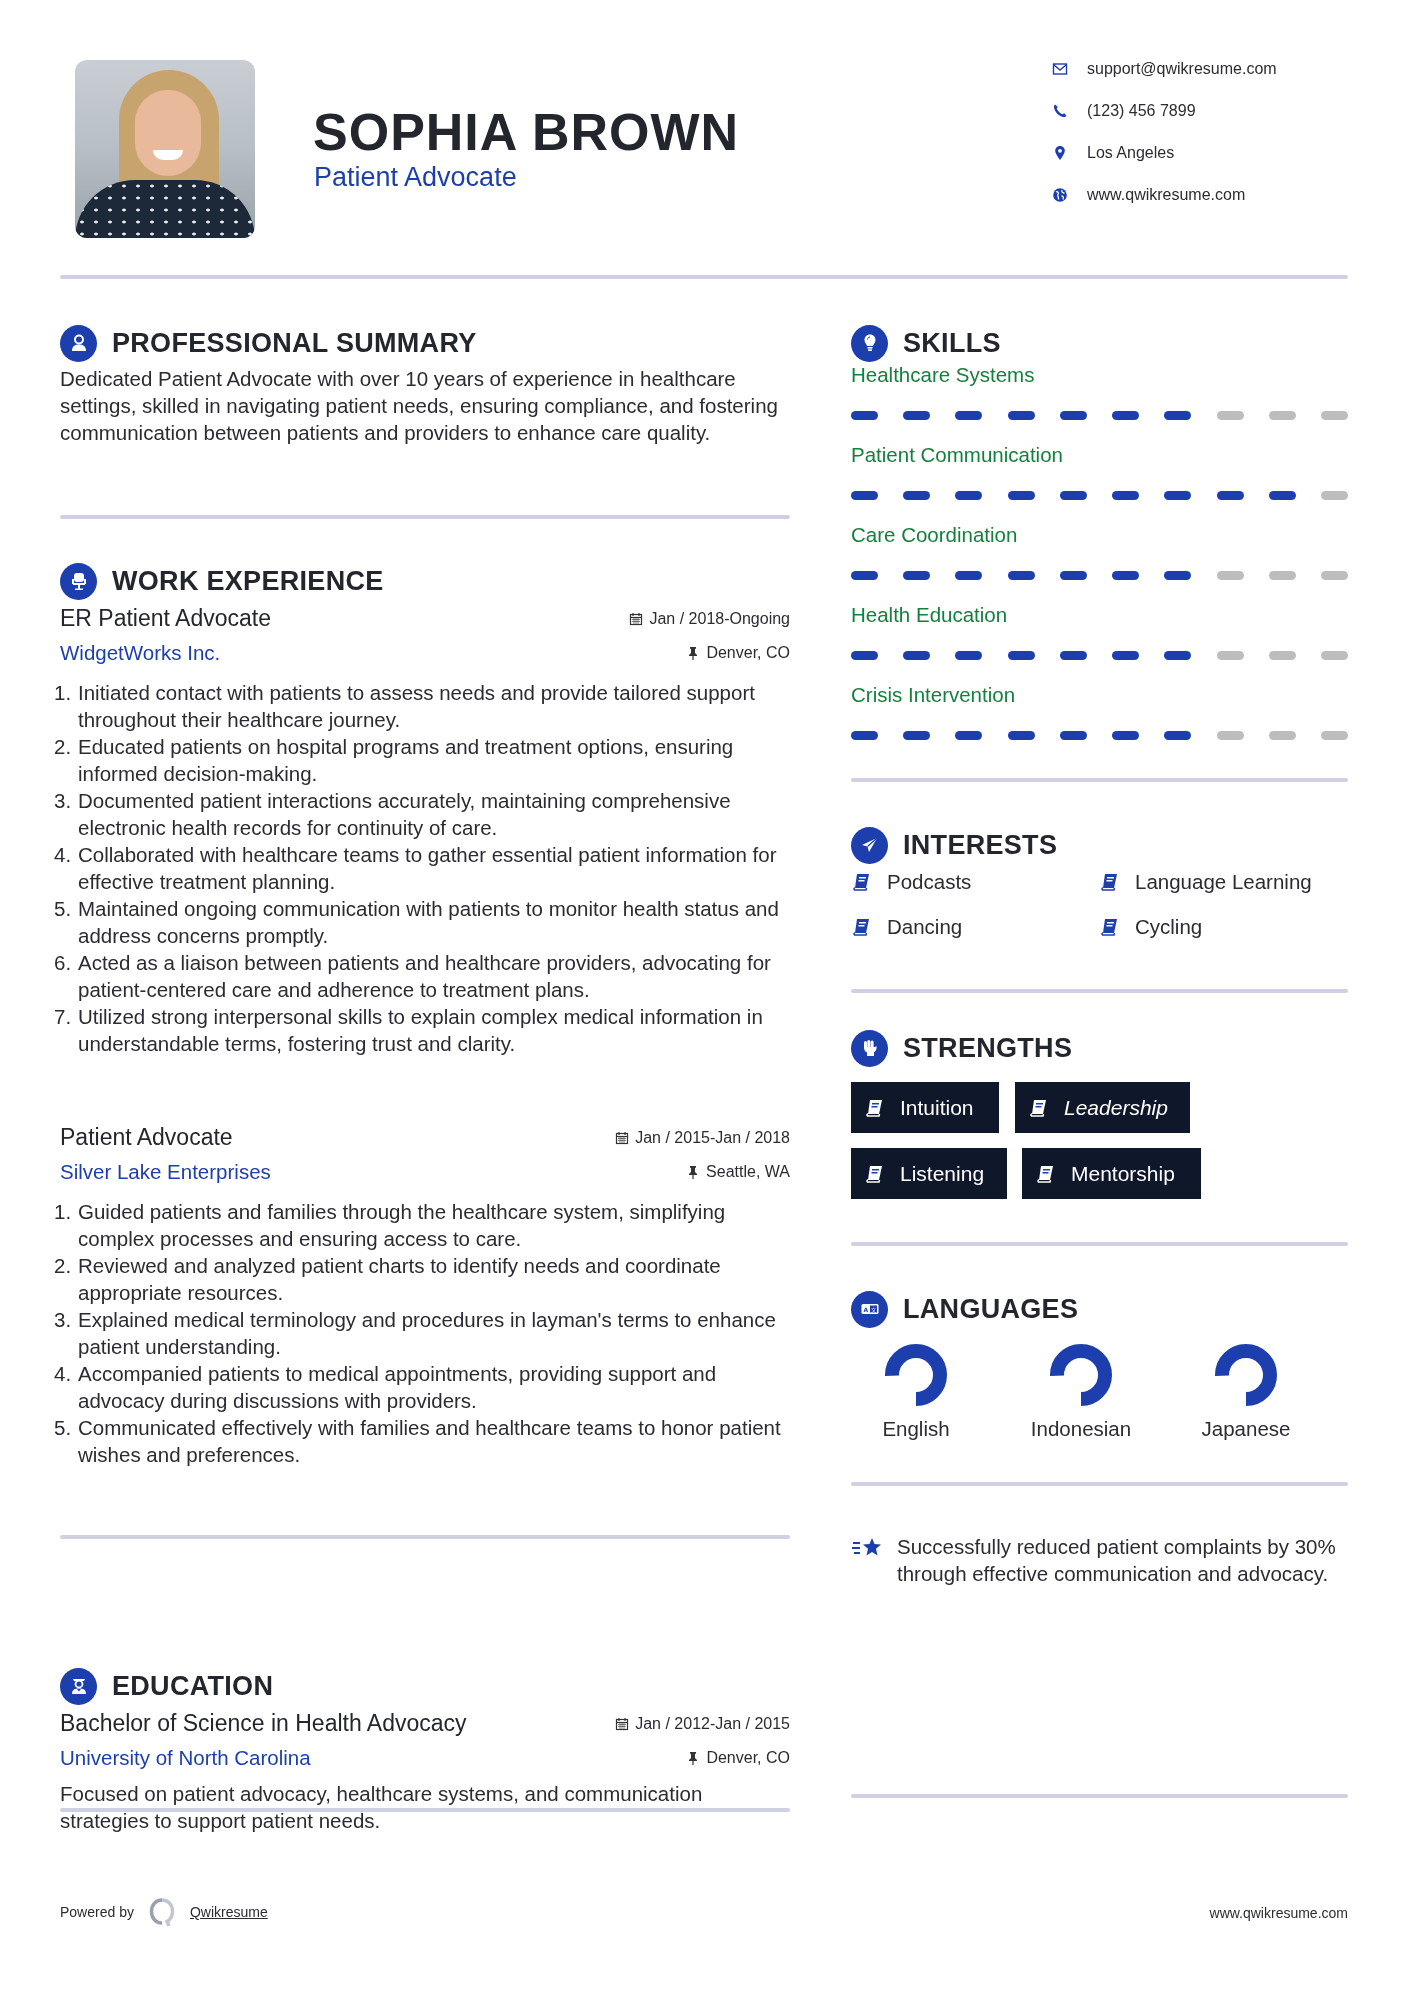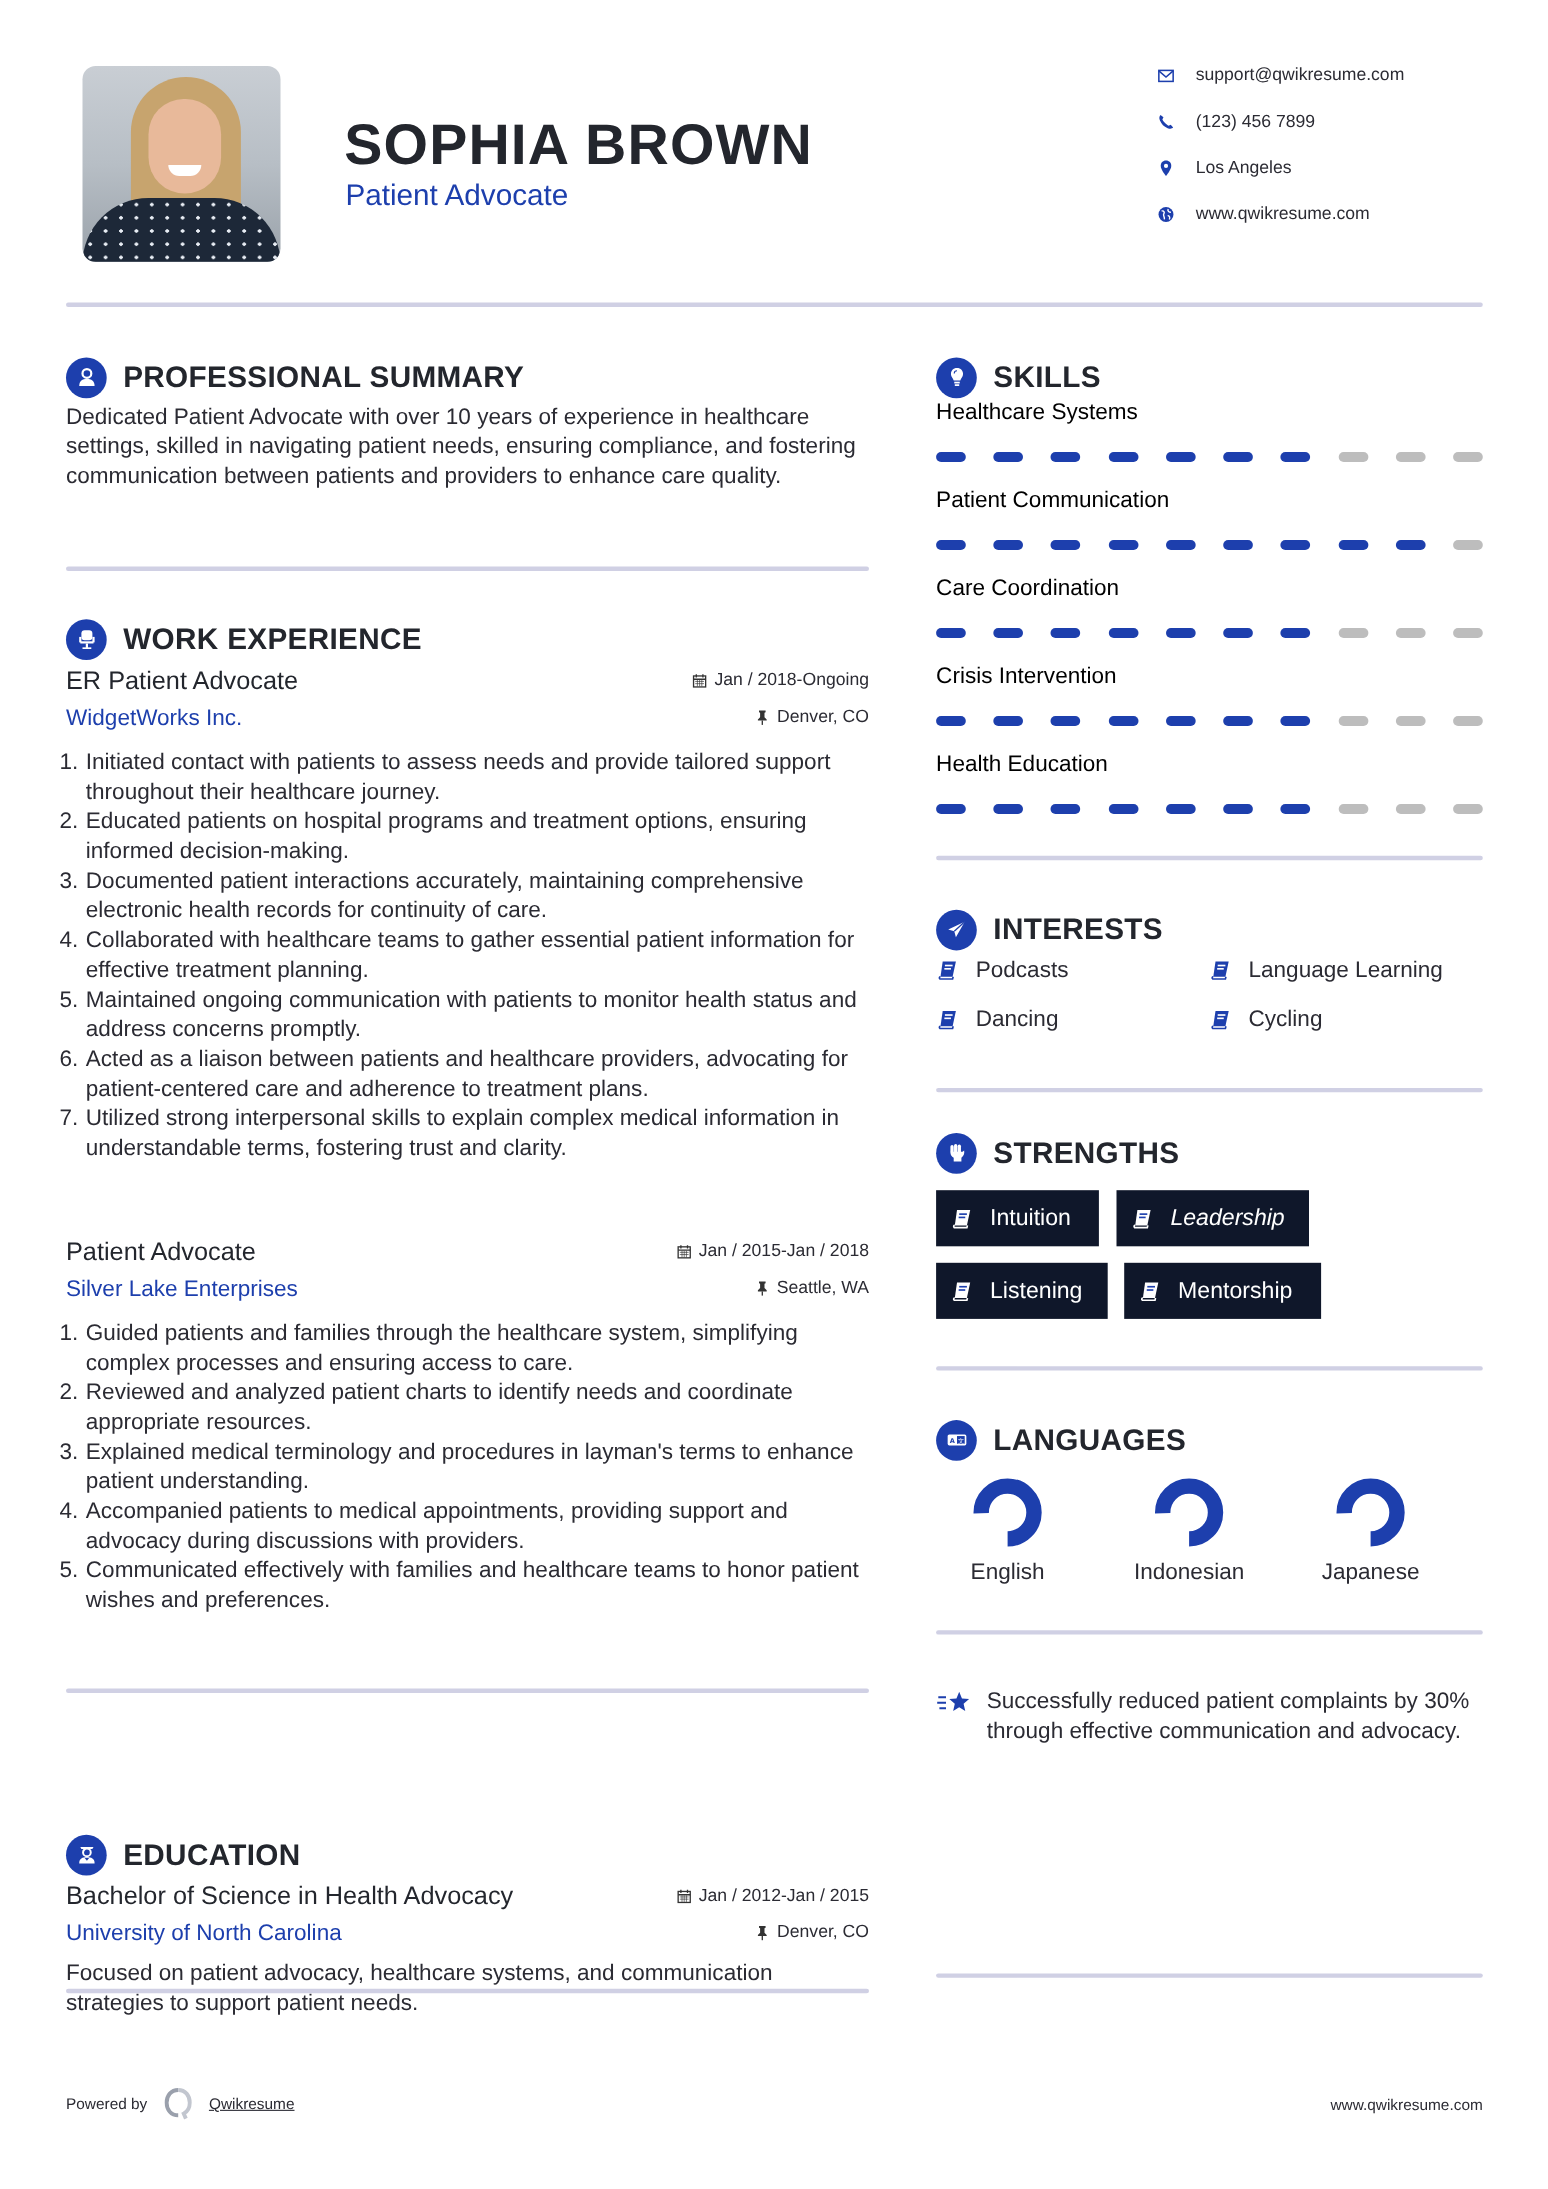--- a/index.html
+++ b/index.html
@@ -37,21 +37,21 @@
   .job-row { display: flex; justify-content: space-between; align-items: baseline; }
   .job-title { font-size: 23px; color: #23262d; }
   .job-company { font-size: 20.5px; color: #1d3fad; }
   .job-meta { font-size: 16px; color: #2b2b33; display: flex; align-items: center; }
   .job-meta svg { width: 14px; height: 14px; margin-right: 6px; }
   ol.bullets { list-style: none; counter-reset: b; }
   ol.bullets li { position: relative; padding-left: 18px; font-size: 20.5px; line-height: 27px; color: #2b2b33; }
   ol.bullets li .num { position: absolute; left: -6px; top: 0; }
 
   
-  .skill-name { font-size: 20.5px; color: #000000; height: 27px; }
+  .skill-name { font-size: 20.5px; color: #15803d; height: 27px; }
   .dots { display: flex; justify-content: space-between; width: 497px; height: 10px; margin-top: 21px; }
   .dot { width: 27px; height: 9px; border-radius: 5px; background: #bdbdbd; }
   .dot.on { background: #1d3fad; }
 
   
   .interest { display: flex; align-items: center; font-size: 20.5px; color: #2b2b33; height: 30px; }
   .interest svg { width: 22px; height: 22px; margin-right: 14px; }
 
   
   .chip { position: absolute; height: 51px; background: #0f172a; color: #ffffff; display: flex; align-items: center; padding: 0 13px; font-size: 21px; }
@@ -313,36 +313,36 @@
           <span class="dot on"></span>
           <span class="dot on"></span>
           <span class="dot on"></span>
           <span class="dot on"></span>
           <span class="dot"></span>
           <span class="dot"></span>
           <span class="dot"></span>
         </div>
       </div>
       <div style="margin-top: 22px;">
-        <div class="skill-name">Crisis Intervention</div>
+        <div class="skill-name">Health Education</div>
         <div class="dots">
           <span class="dot on"></span>
           <span class="dot on"></span>
           <span class="dot on"></span>
           <span class="dot on"></span>
           <span class="dot on"></span>
           <span class="dot on"></span>
           <span class="dot on"></span>
           <span class="dot"></span>
           <span class="dot"></span>
           <span class="dot"></span>
         </div>
       </div>
       <div style="margin-top: 22px;">
-        <div class="skill-name">Health Education</div>
+        <div class="skill-name">Crisis Intervention</div>
         <div class="dots">
           <span class="dot on"></span>
           <span class="dot on"></span>
           <span class="dot on"></span>
           <span class="dot on"></span>
           <span class="dot on"></span>
           <span class="dot on"></span>
           <span class="dot on"></span>
           <span class="dot"></span>
           <span class="dot"></span>

